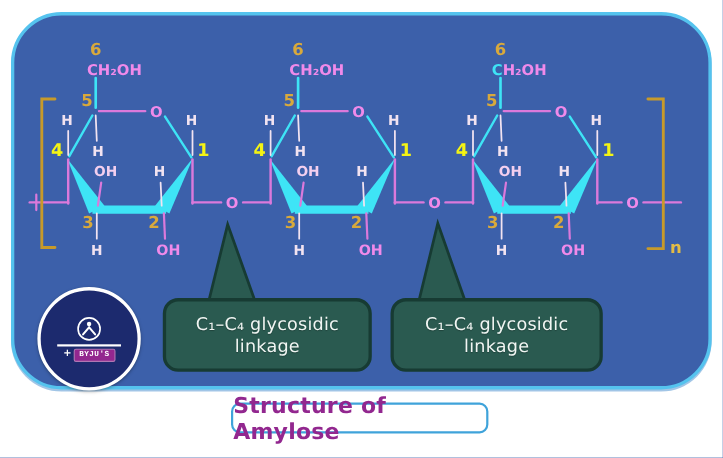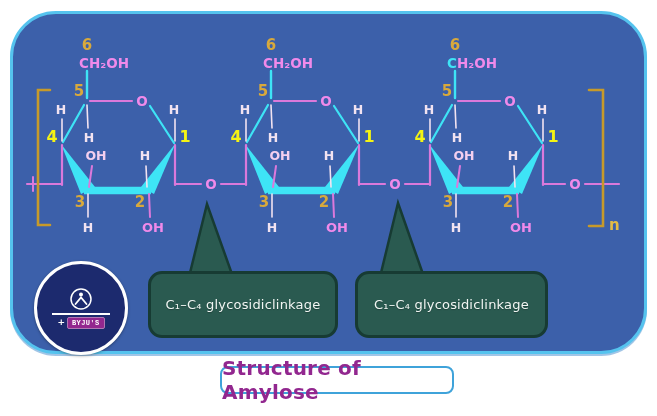--- a/index.html
+++ b/index.html
@@ -22,22 +22,22 @@
     box-shadow:0 2px 0 rgba(46,126,200,.45);
   }
   svg.molecule{position:absolute;left:0;top:0;pointer-events:none;}
   svg.molecule text{font-family:"DejaVu Sans",sans-serif;}
   .callout{
     position:absolute;top:271px;height:67px;
     background:var(--callout-bg);
     border:3px solid var(--callout-border);
     border-radius:14px;
     color:var(--callout-text);
-    display:flex;flex-direction:row;justify-content:center;align-items:center;
-    font-size:13px;line-height:1.22;letter-spacing:.2px;
+    display:flex;flex-direction:column;justify-content:center;align-items:center;
+    font-size:16px;line-height:1.22;letter-spacing:.2px;
     text-shadow:0 1px 1px rgba(0,0,0,.25);
   }
   .callout-1{left:148px;width:190px;}
   .callout-2{left:355px;width:193px;}
   .logo{
     position:absolute;left:34px;top:261px;width:94px;height:94px;
     background:var(--logo-bg);
     border:3px solid #ffffff;border-radius:50%;
     display:flex;flex-direction:column;align-items:center;justify-content:center;
     box-shadow:0 1px 3px rgba(0,0,0,.35);
@@ -49,21 +49,21 @@
   .logo-underline{width:58px;height:2px;background:#fff;margin-top:2px;}
   .logo-badge-row{display:flex;align-items:center;gap:2px;margin-top:2px;}
   .logo-plus{color:#fff;font-weight:bold;font-size:9px;line-height:1;}
   .logo-byjus{
     background:var(--badge-bg);color:#fff;font-weight:bold;font-size:7px;
     padding:1px 4px;border-radius:2px;letter-spacing:.4px;line-height:1.2;
     border:1px solid #b077b3;
     font-family:Liberation Mono, monospace;
   }
   .title-box{
-    position:absolute;left:220px;top:366px;width:234px;height:28px;
+    position:absolute;left:210px;top:366px;width:234px;height:28px;
     background:#ffffff;border:2px solid var(--title-border);border-radius:8px;
     display:flex;align-items:center;justify-content:center;
   }
   .title-box span{
     color:var(--title-color);font-weight:bold;font-size:20px;letter-spacing:.2px;
   }
 </style>
 </head>
 <body>
 

